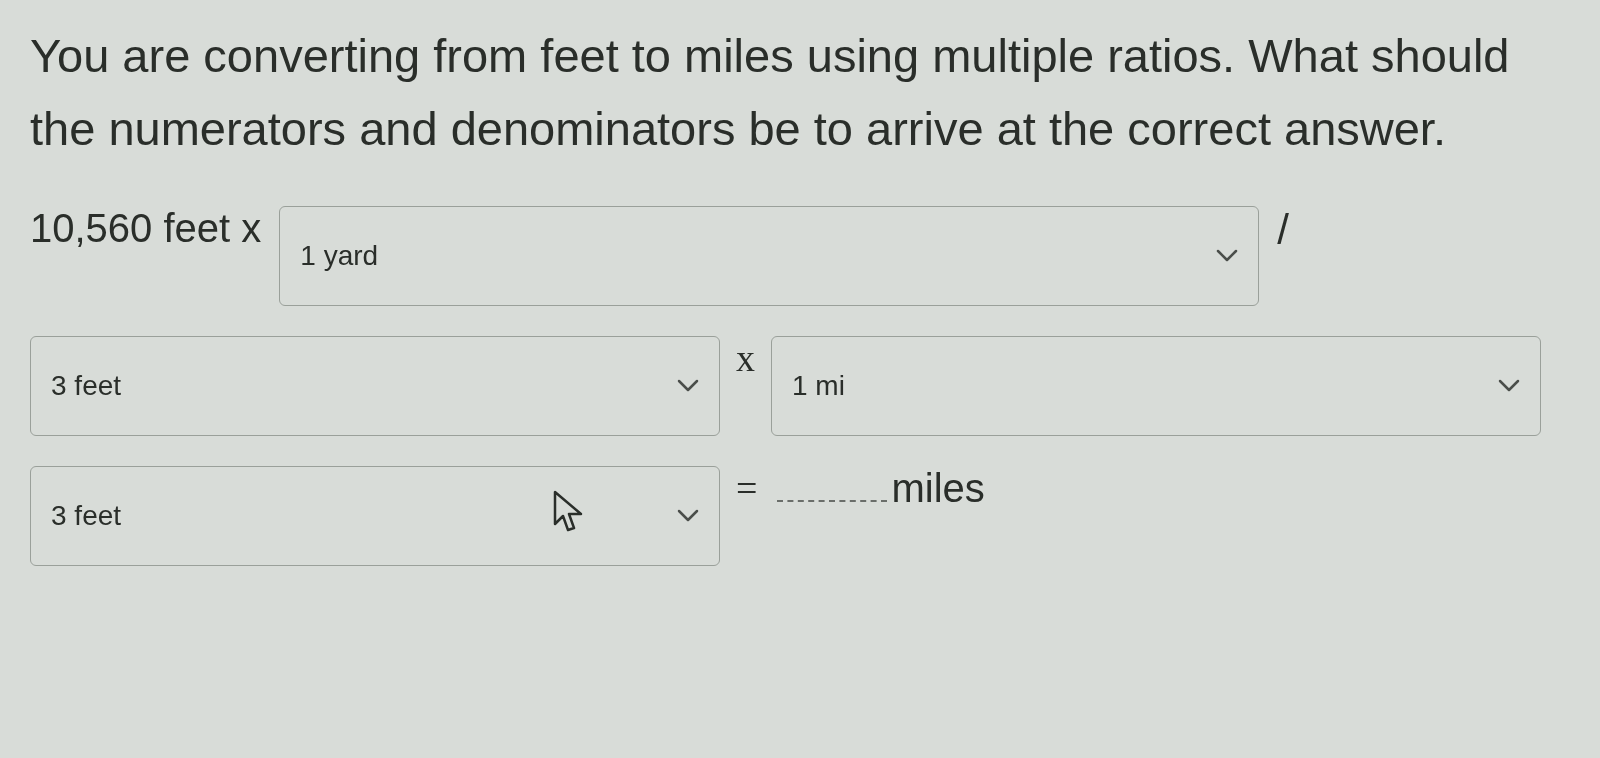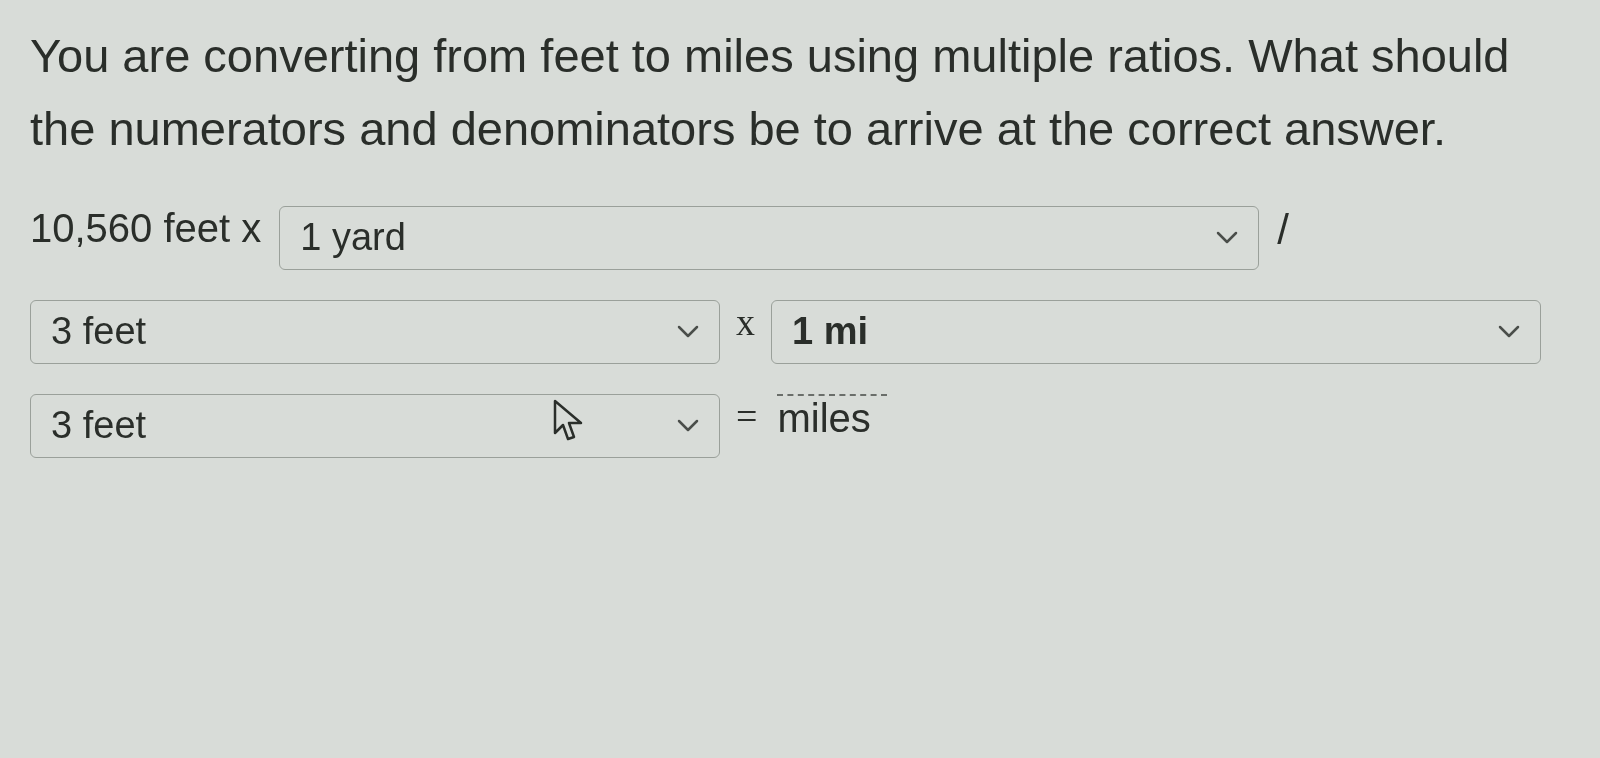--- a/index.html
+++ b/index.html
@@ -25,23 +25,23 @@
     font-size: 40px;
     margin-right: 18px;
   }
   .dropdown {
     display: flex;
     align-items: center;
     justify-content: space-between;
     border: 1px solid #9aa09a;
     border-radius: 6px;
     background: #d8dcd8;
-    height: 64px;
+    height: 100px;
     padding: 0 20px;
-    font-size: 38px;
+    font-size: 28px;
     cursor: pointer;
     gap: 16px;
   }
   .dropdown .chev {
     margin-left: 16px;
   }
   .chev svg { display: block; }
   .operator {
     font-size: 38px;
     margin: 0 16px;
@@ -55,21 +55,20 @@
     border-bottom: 2px dashed #6a6e6a;
     width: 110px;
     display: inline-block;
     margin: 0 4px;
     vertical-align: baseline;
   }
   .result-text {
     font-size: 40px;
     display: flex;
     align-items: baseline;
-    flex-direction: column;
   }
   .cursor-icon {
     margin-left: auto;
     margin-right: 60px;
   }
 </style>
 </head>
 <body>
 
 <div class="question">You are converting from feet to miles using multiple ratios. What should the numerators and denominators be to arrive at the correct answer.</div>
@@ -90,21 +89,21 @@
 <div class="row">
   <div class="dropdown" style="width: 690px;">
     <span>3 feet</span>
     <span class="chev">
       <svg width="22" height="14" viewBox="0 0 22 14">
           <path d="M2 2 L11 11 L20 2" stroke="#4a4e4a" stroke-width="2.5" fill="none" stroke-linecap="round" stroke-linejoin="round"></path>
         </svg>
     </span>
   </div>
   <span class="operator">x</span>
-  <div class="dropdown" style="width: 770px; font-weight: bold;">
+  <div class="dropdown" style="width: 770px;">
     <span>1 mi</span>
     <span class="chev">
       <svg width="22" height="14" viewBox="0 0 22 14">
           <path d="M2 2 L11 11 L20 2" stroke="#4a4e4a" stroke-width="2.5" fill="none" stroke-linecap="round" stroke-linejoin="round"></path>
         </svg>
     </span>
   </div>
 </div>
 
 <div class="row" style="margin-bottom:0;">

